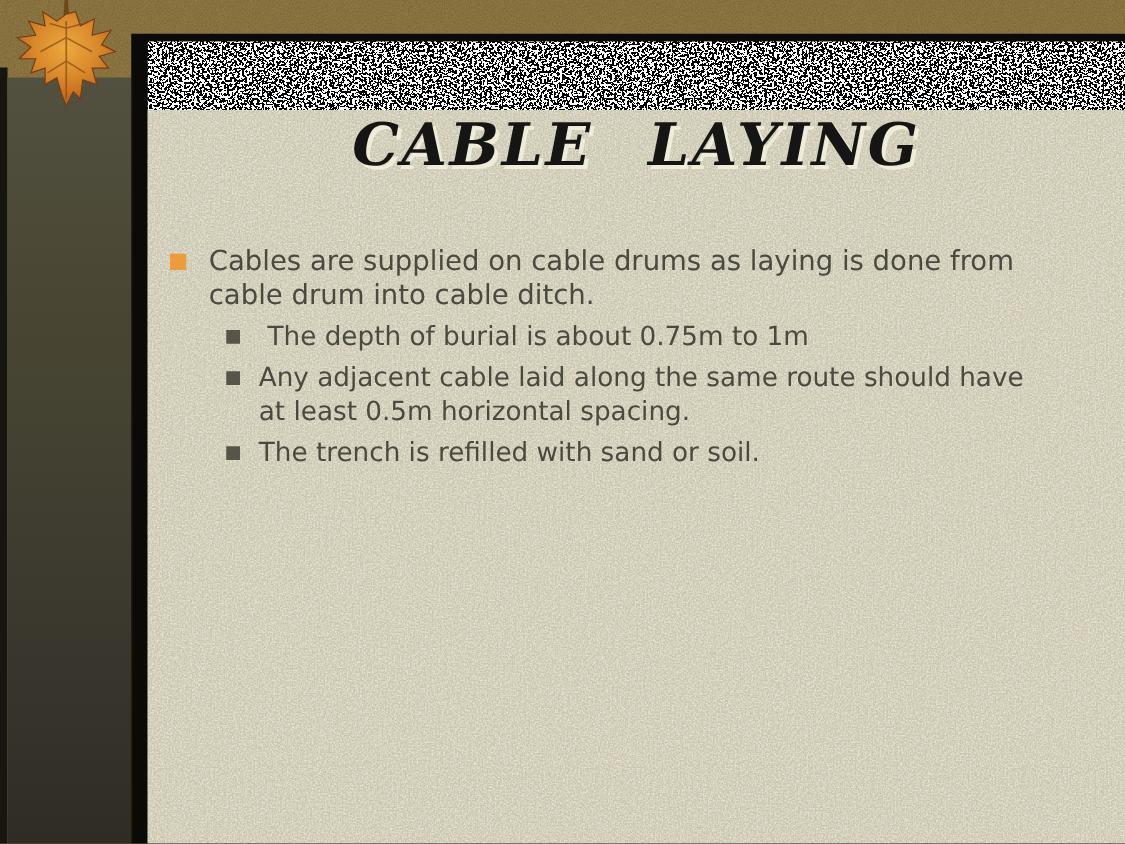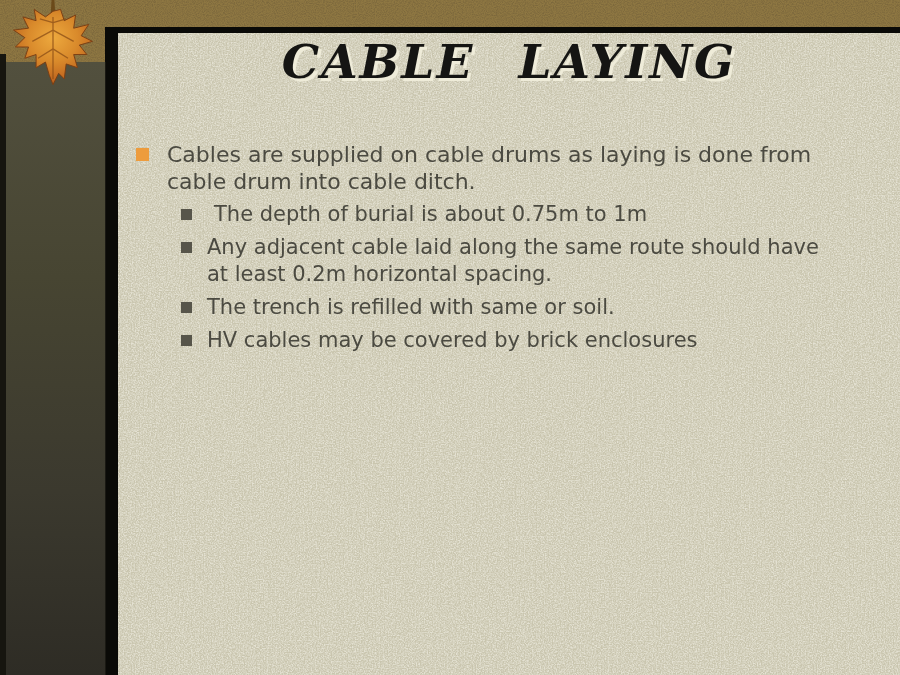--- a/index.html
+++ b/index.html
@@ -16,21 +16,21 @@
   .sidebar{
     position:absolute;left:6px;top:62px;width:99px;height:613px;z-index:3;
     background:linear-gradient(180deg,#52503e 0%,#474532 35%,#3b392e 70%,#2e2c25 100%);
     border-right:1px solid #1a1913;
   }
   
   .slide{
     position:absolute;left:105px;top:27px;right:0;bottom:0;z-index:2;
     background:#0a0a07;padding:6px 0 0 13px;box-sizing:border-box;
   }
-  .slide-inner{width:100%;height:100%;display:flex;flex-direction:row;justify-content:space-between;}
+  .slide-inner{width:100%;height:100%;display:flex;flex-direction:column;justify-content:space-between;}
   .tv-band{height:55px;flex:none;position:relative;background:#141414;overflow:hidden;}
   .tv-band svg{position:absolute;inset:0;width:100%;height:100%;}
   .paper{flex:1;position:relative;background:#c9c5ae;overflow:hidden;}
   .paper > svg.speckle{position:absolute;inset:0;width:100%;height:100%;opacity:.5;pointer-events:none;}
   
   .title{
     position:absolute;top:4px;left:0;right:0;text-align:center;z-index:2;
     font-family:"DejaVu Serif","Liberation Serif",serif;
     font-style:italic;font-weight:bold;font-size:47px;line-height:1.08;
     letter-spacing:2px;word-spacing:0.55em;color:#151513;
@@ -108,29 +108,25 @@
             <span class="bt">Cables are supplied on cable drums as laying is done from
 cable drum into cable ditch.</span>
           </div>
           <div class="bullet l2 first">
             <span class="sq2"></span>
             <span class="bt">The depth of burial is about 0.75m to 1m</span>
           </div>
           <div class="bullet l2">
             <span class="sq2"></span>
             <span class="bt">Any adjacent cable laid along the same route should have
-at least 0.2m horizontal spacing.</span>
+at least 0.5m horizontal spacing.</span>
           </div>
           <div class="bullet l2">
             <span class="sq2"></span>
-            <span class="bt">The trench is refilled with same or soil.</span>
-          </div>
-          <div class="bullet l2">
-            <span class="sq2"></span>
-            <span class="bt">HV cables may be covered by brick enclosures</span>
+            <span class="bt">The trench is refilled with sand or soil.</span>
           </div>
         </div>
       </div>
 
     </div>
   </div>
 
   <div class="leaf">
     <svg viewBox="0 0 100 100" width="98" height="94" aria-hidden="true">
       <defs>

